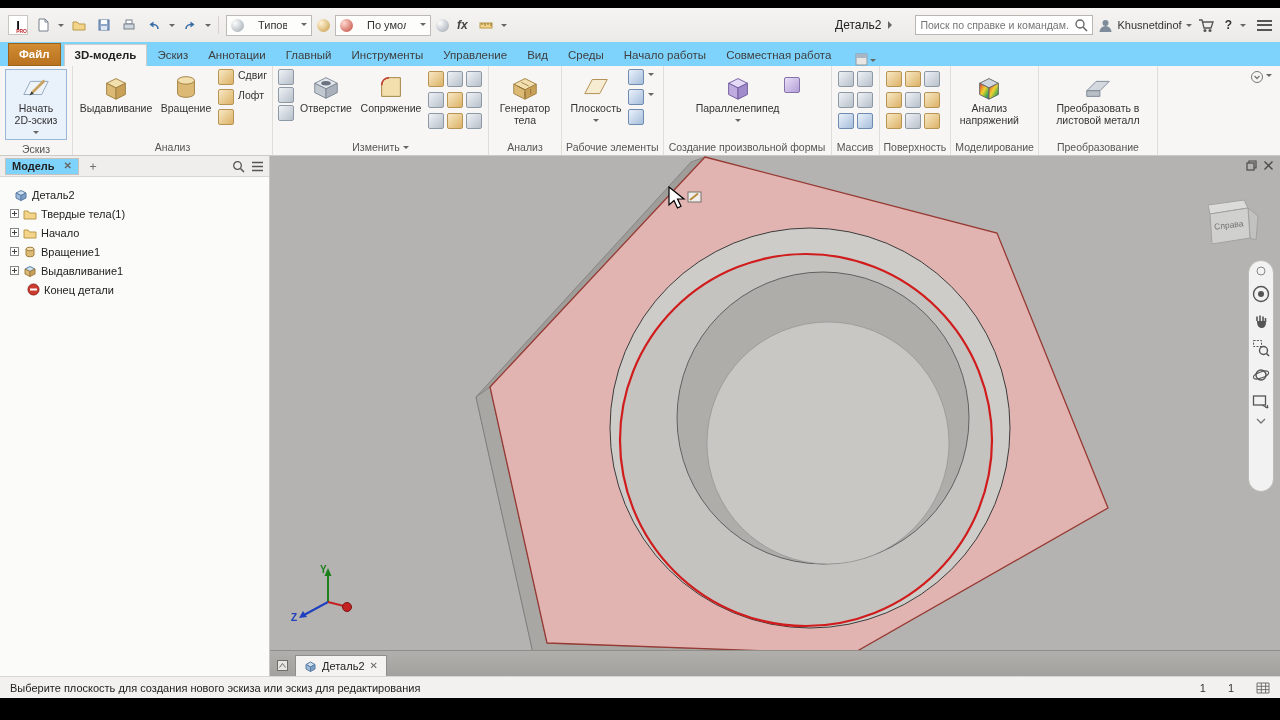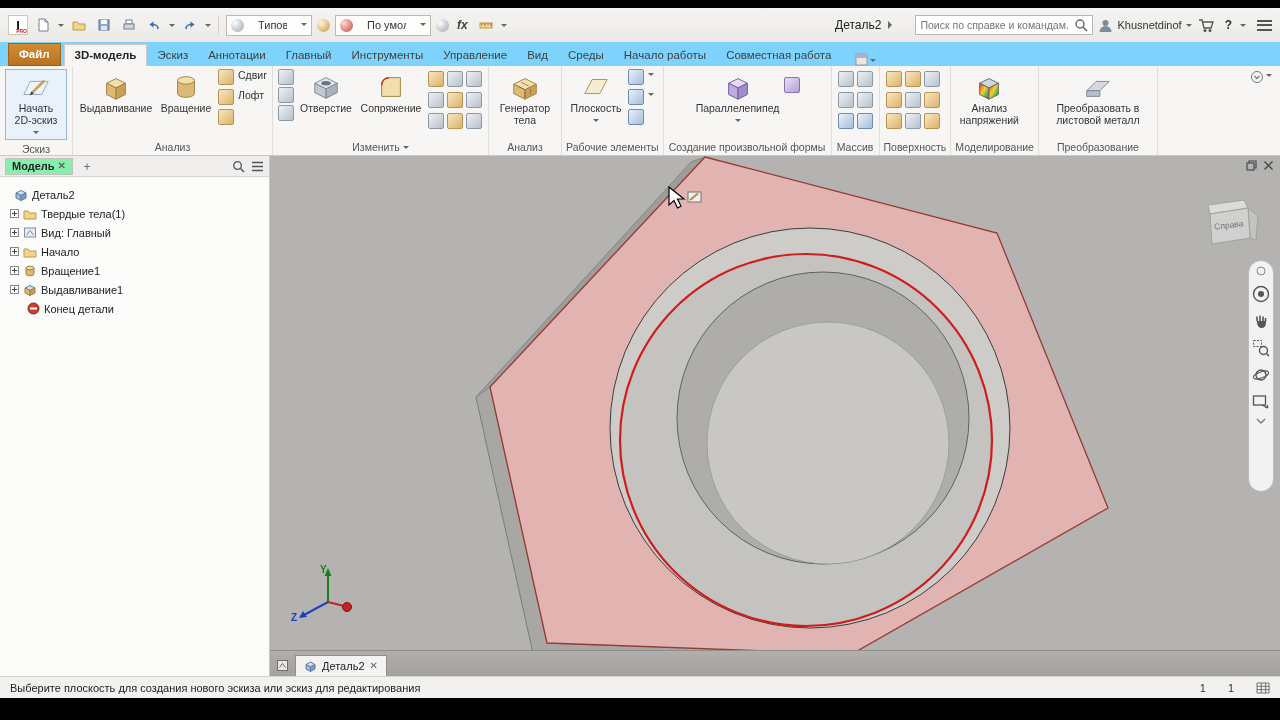--- a/index.html
+++ b/index.html
@@ -47,21 +47,21 @@
 .mi.gray{border-color:#8e99a6;background:linear-gradient(135deg,#eff2f6,#b7c0ca)}
 .mi.purple{border-color:#8673ab;background:linear-gradient(135deg,#e8dff7,#b29ed7)}
 .mi.blue{border-color:#6f8cb0;background:linear-gradient(135deg,#eaf1fa,#a6bedc)}
 .grid3{display:grid;grid-template-columns:repeat(3,18px);grid-auto-rows:20px;gap:1px;align-items:center;justify-items:center}
 .grid2{display:grid;grid-template-columns:repeat(2,18px);grid-auto-rows:20px;gap:1px;align-items:center;justify-items:center}
 .rib-end{margin-left:auto;display:flex;align-items:flex-start;padding:4px 8px;gap:2px}
 
 .main{flex:1;display:flex;min-height:0}
 .browser{width:270px;background:#f7f7f6;border-right:1px solid #c9c7c3;display:flex;flex-direction:column}
 .bhead{height:21px;background:#efeeec;border-bottom:1px solid #d8d6d2;display:flex;align-items:center;padding:0 5px;gap:5px}
-.btab{height:17px;background:#86efac;border:1px solid #c5c2bd;display:flex;align-items:center;gap:3px;padding:0 6px;font-size:11px;font-weight:bold;color:#222}
+.btab{height:17px;background:#7dd3fc;border:1px solid #c5c2bd;display:flex;align-items:center;gap:9px;padding:0 6px;font-size:11px;font-weight:bold;color:#222}
 .x{color:#666;font-size:10px;line-height:1}
 .plus{font-size:12px;color:#555;padding:0 3px}
 .bhead .right{margin-left:auto;display:flex;align-items:center;gap:6px}
 .tree{flex:1;background:#fbfbfa;padding-top:8px}
 .trow{display:flex;align-items:center;height:19px;gap:4px;padding-left:14px;font-size:11px;color:#222}
 .trow.child{padding-left:10px}
 .exp{flex:none}
 .spacer13{width:13px;flex:none}
 
 .viewport{flex:1;position:relative;background:#b4b3b1;overflow:hidden}
@@ -464,31 +464,20 @@
           <svg width="14" height="12">
                 <path d="M1 3 h4 l1.5 2 H13 v6 H1z" fill="#f3d489" stroke="#b99a4a"></path>
               </svg>
           <span>Твердые тела(1)</span>
         </div>
         <div class="trow child">
           <svg class="exp" width="9" height="9">
                 <rect x="0.5" y="0.5" width="8" height="8" fill="#fff" stroke="#888"></rect>
                 <path d="M2 4.5 h5 M4.5 2 v5" stroke="#444"></path>
               </svg>
-          <svg width="14" height="13">
-                <rect x="1.5" y="2" width="11" height="9" fill="#e8edf3" stroke="#7d8fa4"></rect>
-                <path d="M3.5 9 L7 4.5 L10.5 9" fill="none" stroke="#7d8fa4"></path>
-              </svg>
-          <span>Вид: Главный</span>
-        </div>
-        <div class="trow child">
-          <svg class="exp" width="9" height="9">
-                <rect x="0.5" y="0.5" width="8" height="8" fill="#fff" stroke="#888"></rect>
-                <path d="M2 4.5 h5 M4.5 2 v5" stroke="#444"></path>
-              </svg>
           <svg width="14" height="12">
                 <path d="M1 3 h4 l1.5 2 H13 v6 H1z" fill="#f3d489" stroke="#b99a4a"></path>
               </svg>
           <span>Начало</span>
         </div>
         <div class="trow child">
           <svg class="exp" width="9" height="9">
                 <rect x="0.5" y="0.5" width="8" height="8" fill="#fff" stroke="#888"></rect>
                 <path d="M2 4.5 h5 M4.5 2 v5" stroke="#444"></path>
               </svg>

